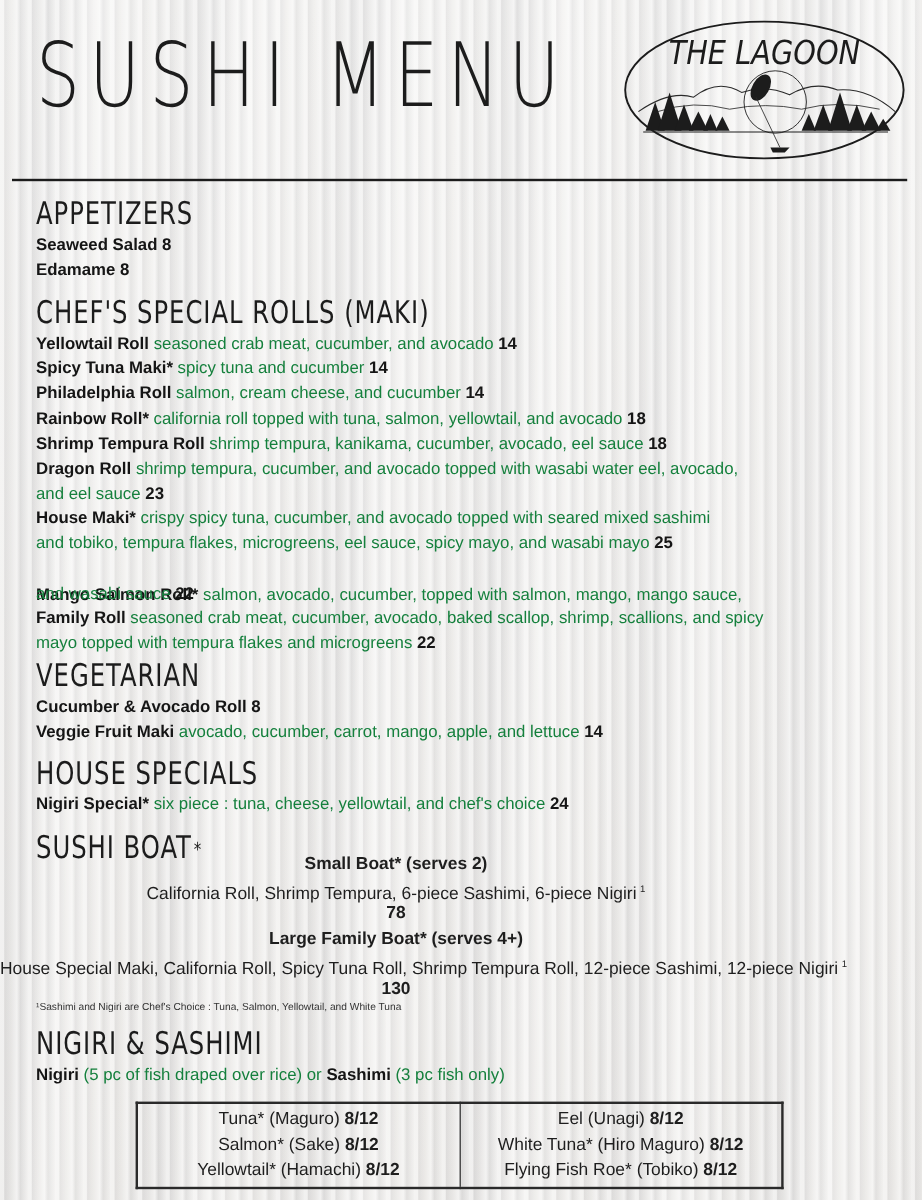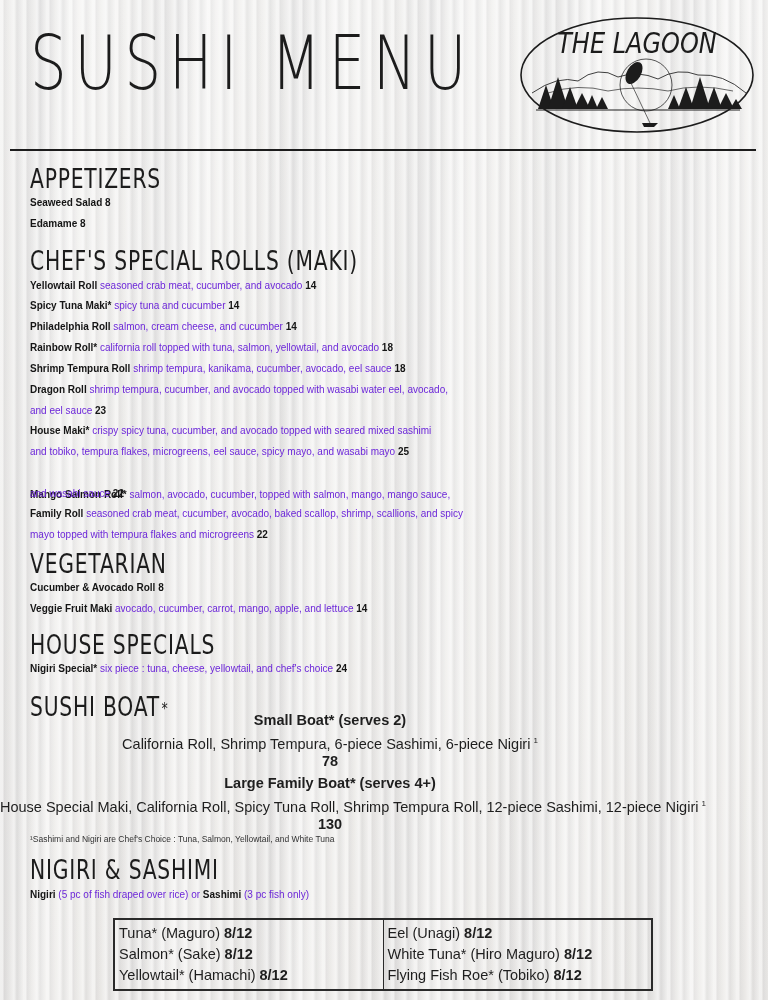--- a/index.html
+++ b/index.html
@@ -21,36 +21,36 @@
   .logo { position: absolute; left: 518px; top: 15px; width: 238px; height: 120px; font-style: italic; }
   .rule { position: absolute; left: 10px; width: 746px; top: 149px; height: 2px; background: #1c1c1c; }
 
   .sec-head {
     position: absolute; left: 30px; margin: 0;
     font-family: "DejaVu Sans", sans-serif; font-weight: normal;
     font-size: 26px; letter-spacing: 1px; color: #1c1c1c;
     transform: scaleX(0.78); transform-origin: left top; line-height: 1; white-space: nowrap;
   }
   .line {
-    position: absolute; left: 30px; font-size: 10px; line-height: 20.5px; white-space: nowrap;
+    position: absolute; left: 30px; font-size: 14px; line-height: 20.5px; white-space: nowrap;
     color: #262626;
   }
   .line b { font-weight: bold; color: #151515; }
-  .desc { color: #6d28d9; }
+  .desc { color: #15803d; }
   .center { position: absolute; left: 0; width: 660px; text-align: center; font-size: 14.5px; line-height: 20px; white-space: nowrap; }
   .center b { font-weight: bold; }
   .sup { font-size: 8px; vertical-align: super; margin-left: 3px; }
   .footnote { position: absolute; left: 30px; top: 834px; font-size: 8.5px; color: #333; }
 
   table.fish {
     position: absolute; left: 113px; top: 918px; width: 540px; border-collapse: collapse;
     border: 2px solid #2a2a2a; font-size: 14.5px;
   }
   table.fish td {
-    width: 50%; text-align: left; vertical-align: middle; padding: 3px 4px; line-height: 21px;
+    width: 50%; text-align: center; vertical-align: middle; padding: 3px 4px; line-height: 21px;
     border-left: 1px solid #2a2a2a;
   }
   table.fish td:first-child { border-left: none; }
   table.fish b { font-weight: bold; }
 </style>
 </head>
 <body>
 
 <h1 class="title">SUSHI MENU</h1>
 

